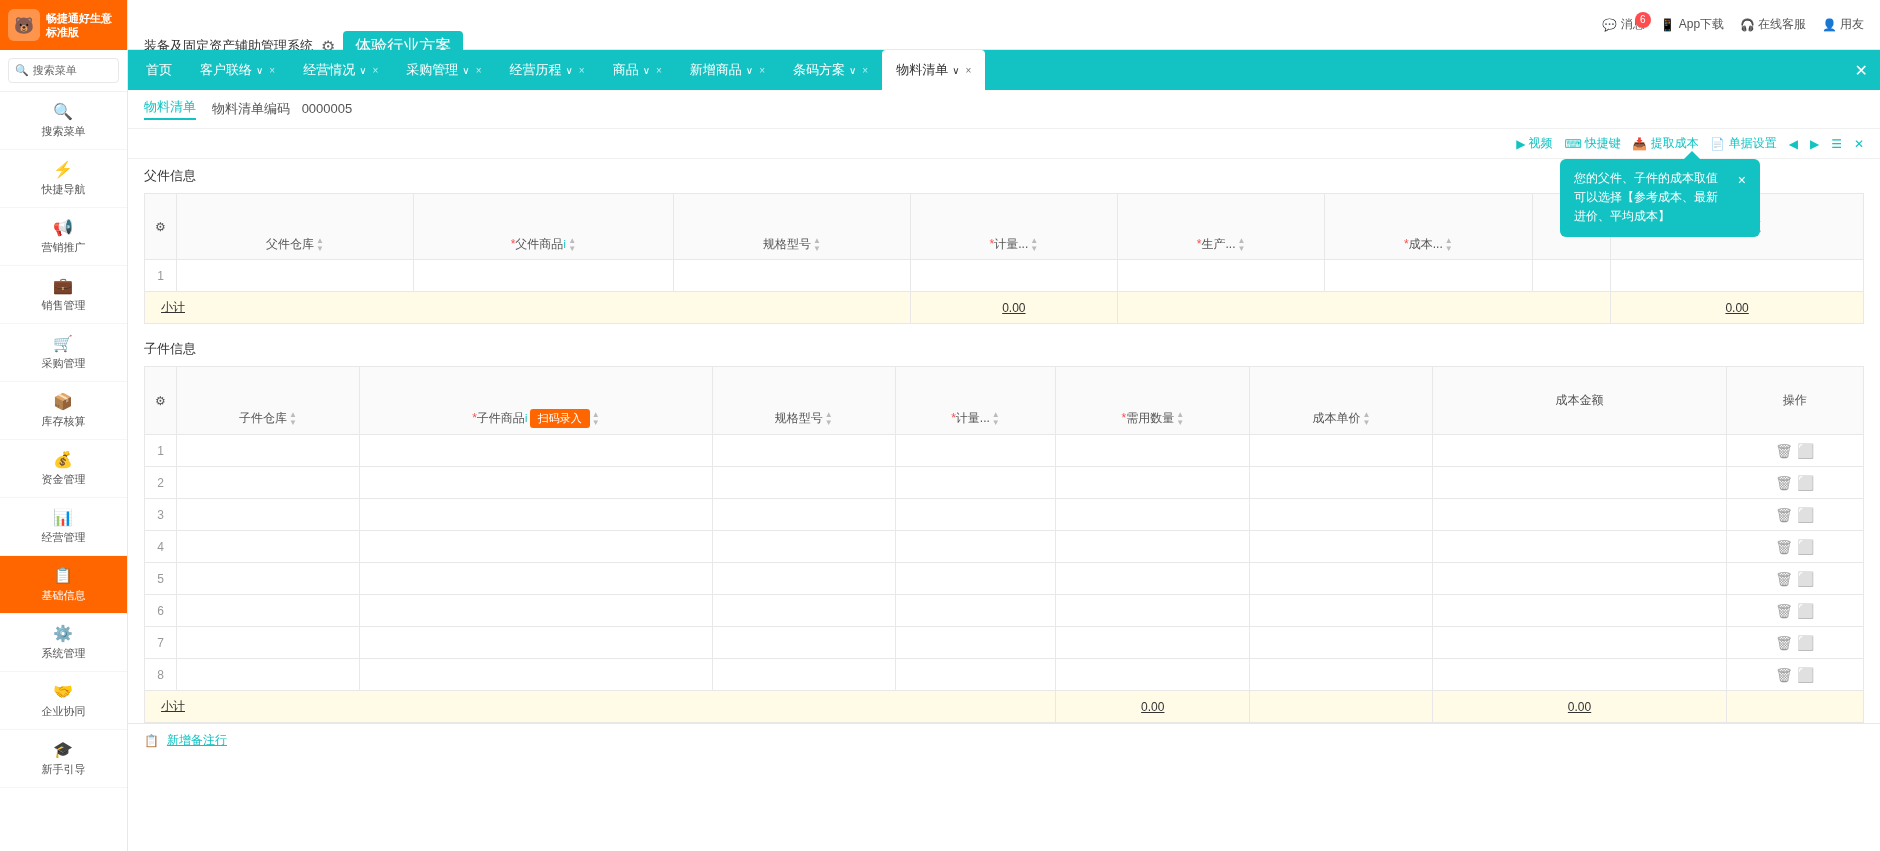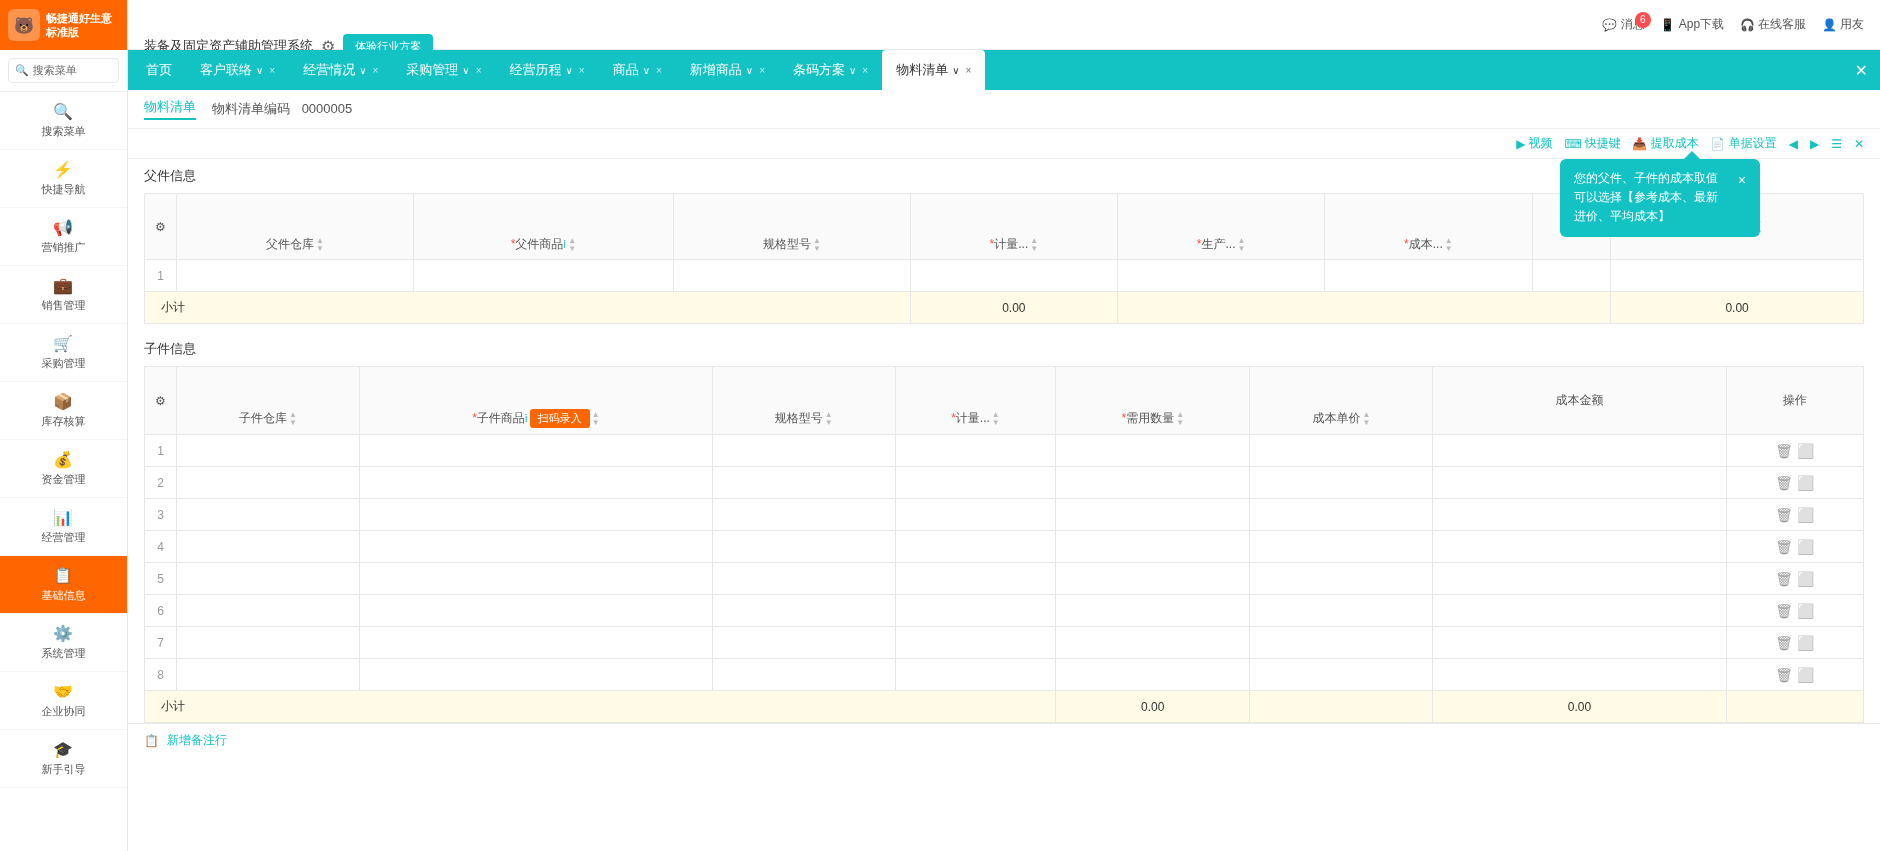--- a/index.html
+++ b/index.html
@@ -20,21 +20,21 @@
     
     .main { flex: 1; display: flex; flex-direction: column; overflow: hidden; }
 
     
     .top-header { background: #fff; height: 50px; display: flex; align-items: center; padding: 0 16px; border-bottom: 1px solid #e8e8e8; justify-content: space-between; flex-shrink: 0; }
     .top-header-left { display: flex; align-items: center; gap: 8px; margin-top: 43px; }
     .system-title { font-size: 13px; color: #333; }
     .top-header-right { display: flex; align-items: center; gap: 16px; font-size: 12px; color: #555; }
     .top-btn { background: none; border: none; cursor: pointer; display: flex; align-items: center; gap: 3px; color: #555; font-size: 12px; position: relative; }
     .badge { position: absolute; top: -4px; right: -6px; background: #ff4d4f; color: #fff; border-radius: 10px; font-size: 10px; padding: 0 4px; min-width: 16px; text-align: center; line-height: 16px; }
-    .try-btn { background: #13c2c2; color: #fff; border: none; border-radius: 4px; padding: 5px 12px; cursor: pointer; font-size: 11px; }
+    .try-btn { background: #13c2c2; color: #fff; border: none; border-radius: 4px; padding: 5px 12px; cursor: pointer; font-size: 16px; }
     .settings-btn { background: none; border: none; cursor: pointer; color: #666; font-size: 16px; }
 
     
     .nav-tabs { background: #13c2c2; display: flex; align-items: center; height: 40px; padding: 8px 4px; flex-shrink: 0; overflow-x: auto; }
     .nav-tab { color: #fff; padding: 0 14px; height: 40px; display: flex; align-items: center; gap: 4px; cursor: pointer; font-size: 13px; white-space: nowrap; flex-shrink: 0; }
     .nav-tab.active { background: #fff; color: #333; border-radius: 4px 4px 0 0; }
     .nav-tab .close-x { font-size: 10px; opacity: 0.7; margin-left: 2px; }
     .nav-tab .arrow { font-size: 10px; }
     .nav-tabs-end { margin-left: auto; display: flex; align-items: center; color: #fff; font-size: 16px; padding: 0 8px; cursor: pointer; }
 
@@ -52,36 +52,36 @@
 
     
     .section-title { padding: 8px 16px; font-size: 13px; color: #333; font-weight: 500; background: #fff; }
 
     
     .data-table { width: 100%; border-collapse: collapse; font-size: 12px; }
     .data-table th { background: #fafafa; border: 1px solid #e8e8e8; padding: 6px 8px; color: #555; font-weight: normal; white-space: nowrap; text-align: center; }
     .data-table td { border: 1px solid #e8e8e8; padding: 6px 8px; color: #333; text-align: center; height: 32px; }
     .data-table .row-num { color: #999; width: 30px; }
     .data-table .subtotal { background: #fffbe6; font-weight: 500; }
-    .data-table .subtotal td { background: #fffbe6; }
+    .data-table .subtotal td { background: #fffbe6; text-decoration: underline; }
     .scan-btn { background: #ff6600; color: #fff; border: none; border-radius: 3px; padding: 2px 8px; font-size: 11px; cursor: pointer; }
     .action-btns { display: flex; gap: 4px; justify-content: center; }
     .action-btn { background: none; border: none; cursor: pointer; color: #999; font-size: 14px; }
     .col-settings { width: 32px; }
     .th-sort { display: flex; align-items: center; justify-content: center; gap: 2px; margin-top: 36px; }
     .sort-arrows { display: flex; flex-direction: column; font-size: 8px; color: #bbb; line-height: 1; }
 
     
     .tooltip-box { position: absolute; right: 120px; top: 30px; background: #13c2c2; color: #fff; border-radius: 6px; padding: 10px 14px; font-size: 12px; line-height: 1.6; z-index: 100; width: 200px; }
     .tooltip-box::before { content: ''; position: absolute; top: -8px; right: 60px; border-left: 8px solid transparent; border-right: 8px solid transparent; border-bottom: 8px solid #13c2c2; }
     .tooltip-close { float: right; cursor: pointer; font-size: 14px; margin-left: 8px; }
 
     
     .bottom-bar { border-top: 1px solid #e8e8e8; padding: 8px 16px; background: #fff; display: flex; align-items: center; gap: 8px; }
-    .bottom-add-btn { color: #13c2c2; cursor: pointer; font-size: 12px; display: flex; align-items: center; gap: 4px; }
+    .bottom-add-btn { color: #13c2c2; cursor: pointer; font-size: 12px; display: flex; align-items: center; gap: 4px; text-decoration: underline; }
 
     
     .table-wrapper { padding: 0 16px 0 16px; overflow-x: auto; }
 
     .info-icon { color: #13c2c2; font-size: 11px; }
     .star { color: #ff4d4f; }
   </style>
 </head>
 <body>
 

